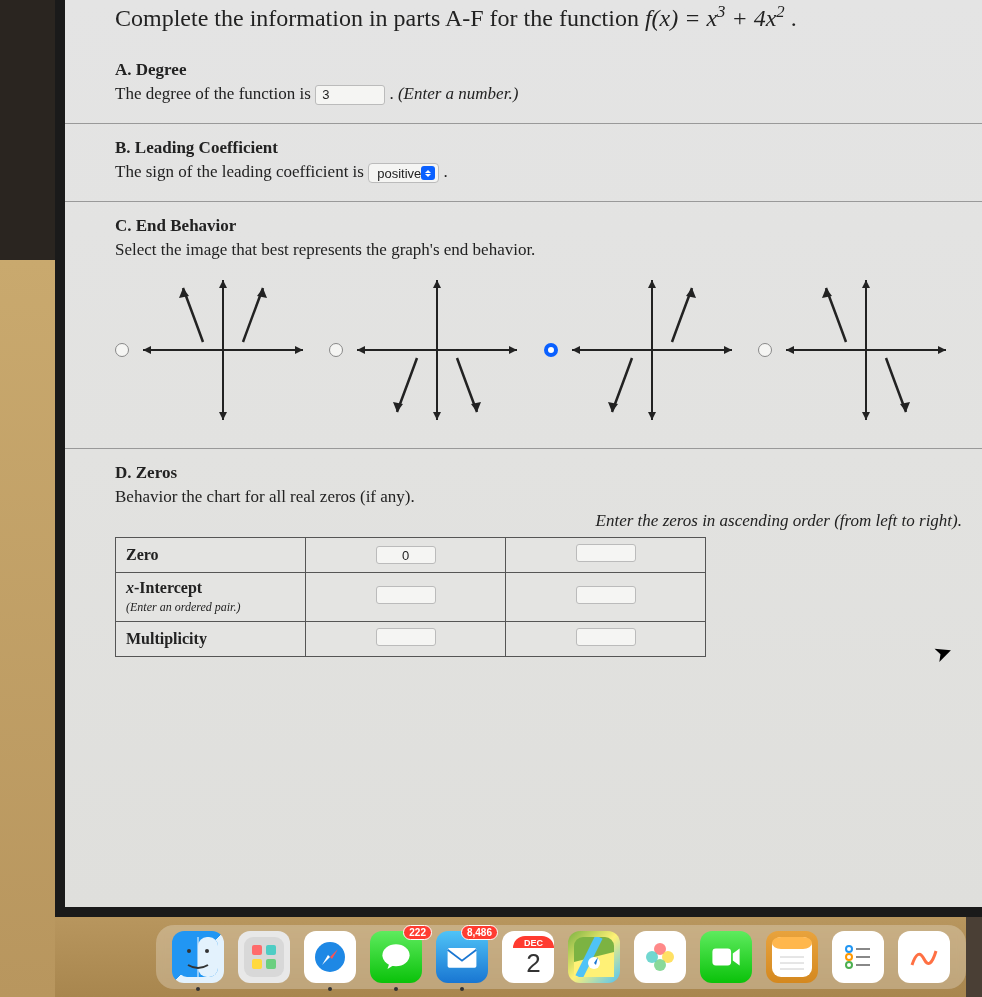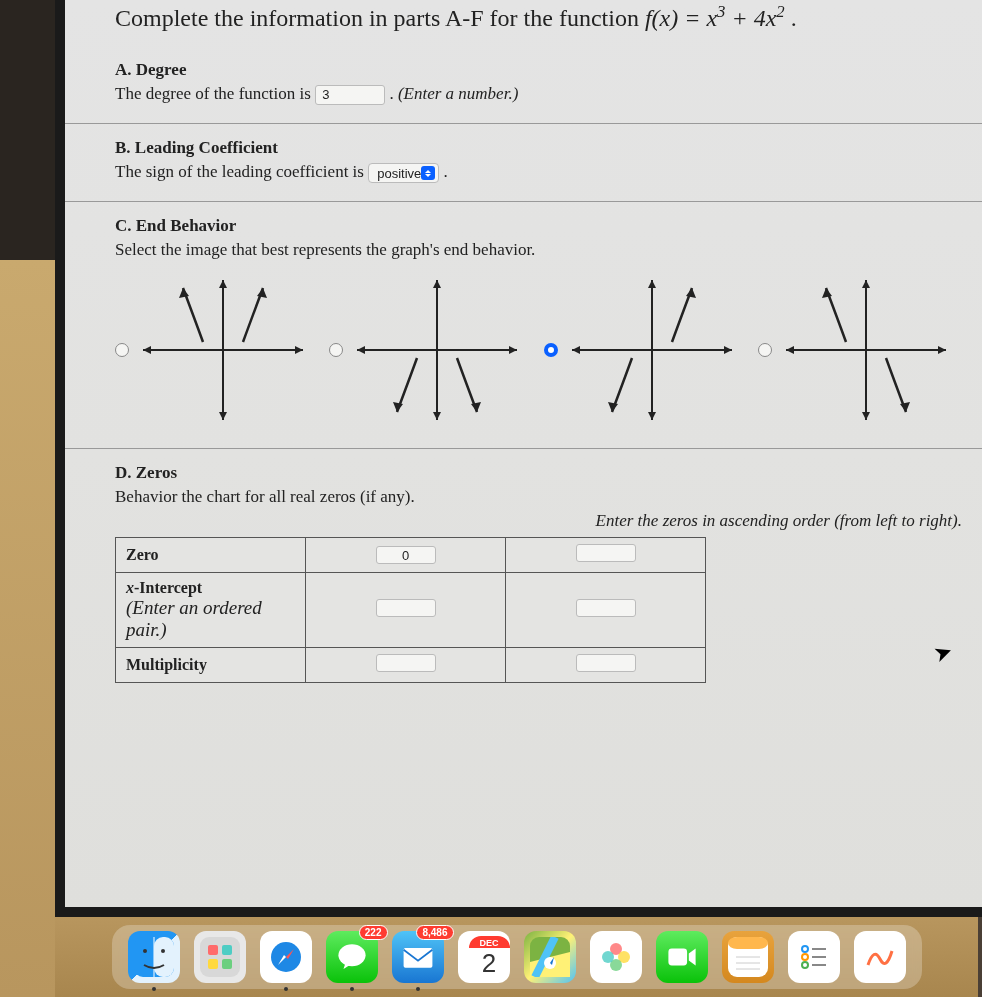--- a/index.html
+++ b/index.html
@@ -111,23 +111,23 @@
     text-align:center;
   }
   .cursor {
     position: absolute; right: 30px; top: 640px; transform: rotate(-20deg);
     color:#000; font-size:22px;
   }
 
   
   .dock-wrap {
     position: absolute;
-    left: 55px; right: 4px; bottom: 0; height: 80px;
+    left: 55px; right: 16px; bottom: 0; height: 80px;
     background: linear-gradient(180deg, #b8965e 0%, #a8864e 100%);
-    display: flex; justify-content: center; align-items: center;
+    display: flex; justify-content: flex-end; align-items: center;
   }
   .dock {
     display: flex; gap: 14px; align-items: flex-end;
     background: rgba(255,255,255,0.25);
     border-radius: 18px;
     padding: 6px 16px;
     backdrop-filter: blur(4px);
   }
   .dock-item { position: relative; width: 52px; height: 52px; border-radius: 12px; display:flex;align-items:center;justify-content:center;}
   .dock-item::after {
@@ -284,21 +284,21 @@
   <table class="zeros">
     <tbody>
     <tr>
       <td class="label-cell">Zero</td>
       <td class="input-cell"><span class="small-input">0</span></td>
       <td class="input-cell"><span class="small-input"></span></td>
     </tr>
     <tr>
       <td class="label-cell">
         <span class="italic" style="font-weight:bold">x</span><span style="font-weight:bold">-Intercept</span><br>
-        <span class="italic" style="font-weight:normal;font-size:19px;">(Enter an ordered pair.)</span>
+        <span class="italic" style="font-weight:normal;font-size:12px;">(Enter an ordered pair.)</span>
       </td>
       <td class="input-cell"><span class="small-input"></span></td>
       <td class="input-cell"><span class="small-input"></span></td>
     </tr>
     <tr>
       <td class="label-cell">Multiplicity</td>
       <td class="input-cell"><span class="small-input"></span></td>
       <td class="input-cell"><span class="small-input"></span></td>
     </tr>
   </tbody>

